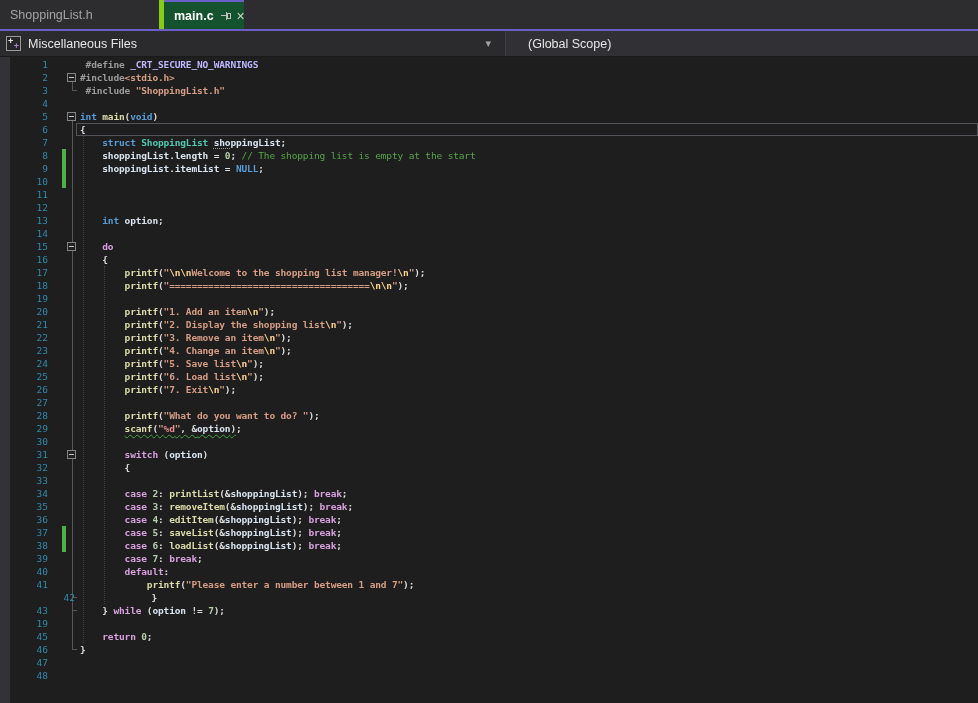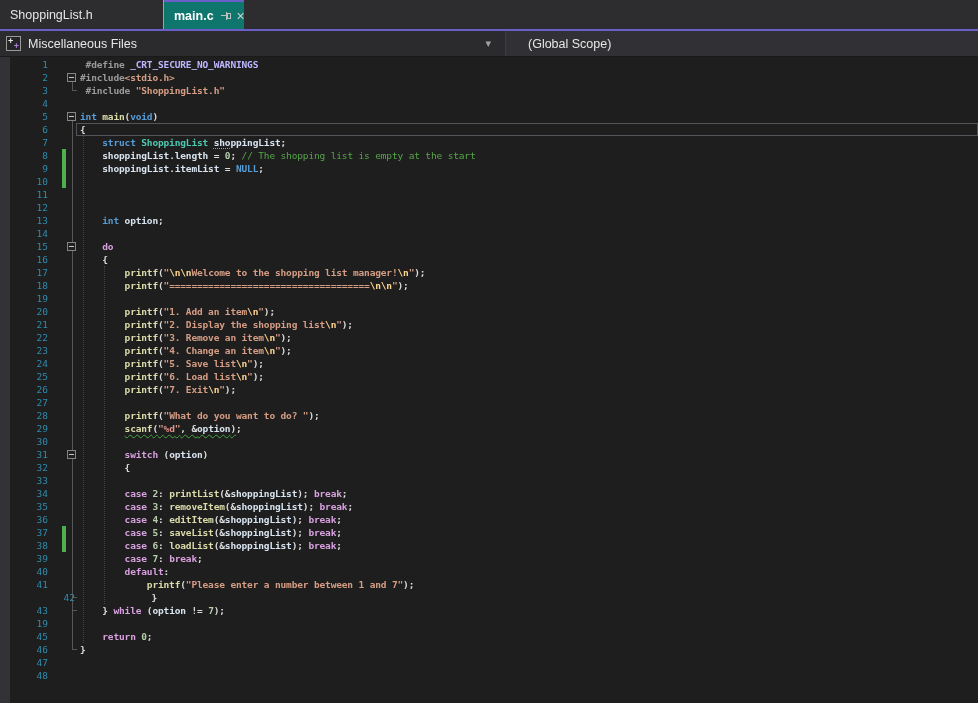--- a/index.html
+++ b/index.html
@@ -2,25 +2,25 @@
 <html><head>
 <meta charset="utf-8">
 <style>
   * { margin:0; padding:0; box-sizing:border-box; }
   html,body { width:978px; height:703px; background:#1e1e1e; overflow:hidden;
               font-family:"Liberation Sans", sans-serif; }
 
   
   .tab-strip { position:absolute; left:0; top:0; width:978px; height:29px;
                background:#2d2d30; display:flex; align-items:stretch; }
-  .tab { display:flex; align-items:center; padding:0 10px; color:#e5e5e5;
-         font-size:12.5px; border-right:1px solid #84cc16; cursor:default; position:relative; }
+  .tab { display:flex; align-items:center; padding:0 10px; color:#a3a3a3;
+         font-size:12.5px; border-right:5px solid #84cc16; cursor:default; position:relative; }
   .tab-1 { width:164px; }
   .tab-2 { width:166px; }
-  .tab-active { width:80px; background:#0f766e; color:#ffffff; font-weight:bold;
+  .tab-active { width:80px; background:#14532d; color:#ffffff; font-weight:bold;
                 border-top:2px solid #6a5fc8; border-right:none; padding-right:4px; }
   .tab-accent-line { position:absolute; left:0; top:29px; width:978px; height:2px;
                      background:#6a5fc8; }
   .tab-icons { display:flex; align-items:center; gap:4px; margin-left:7px; }
   .pin-icon { width:12px; height:12px; display:inline-block; position:relative; }
   .pin-icon i { position:absolute; background:#c0c0c0; }
   .pin-icon .p1 { left:0; top:5.5px; width:5px; height:1.2px; }   
   .pin-icon .p2 { left:5px; top:2px; width:1.2px; height:8px; }   
   .pin-icon .p3 { left:6px; top:3px; width:4px; height:6px; background:none; border:1.2px solid #c0c0c0; } 
   .close-icon { color:#d0d0d0; font-size:14px; line-height:12px; font-weight:normal; }

